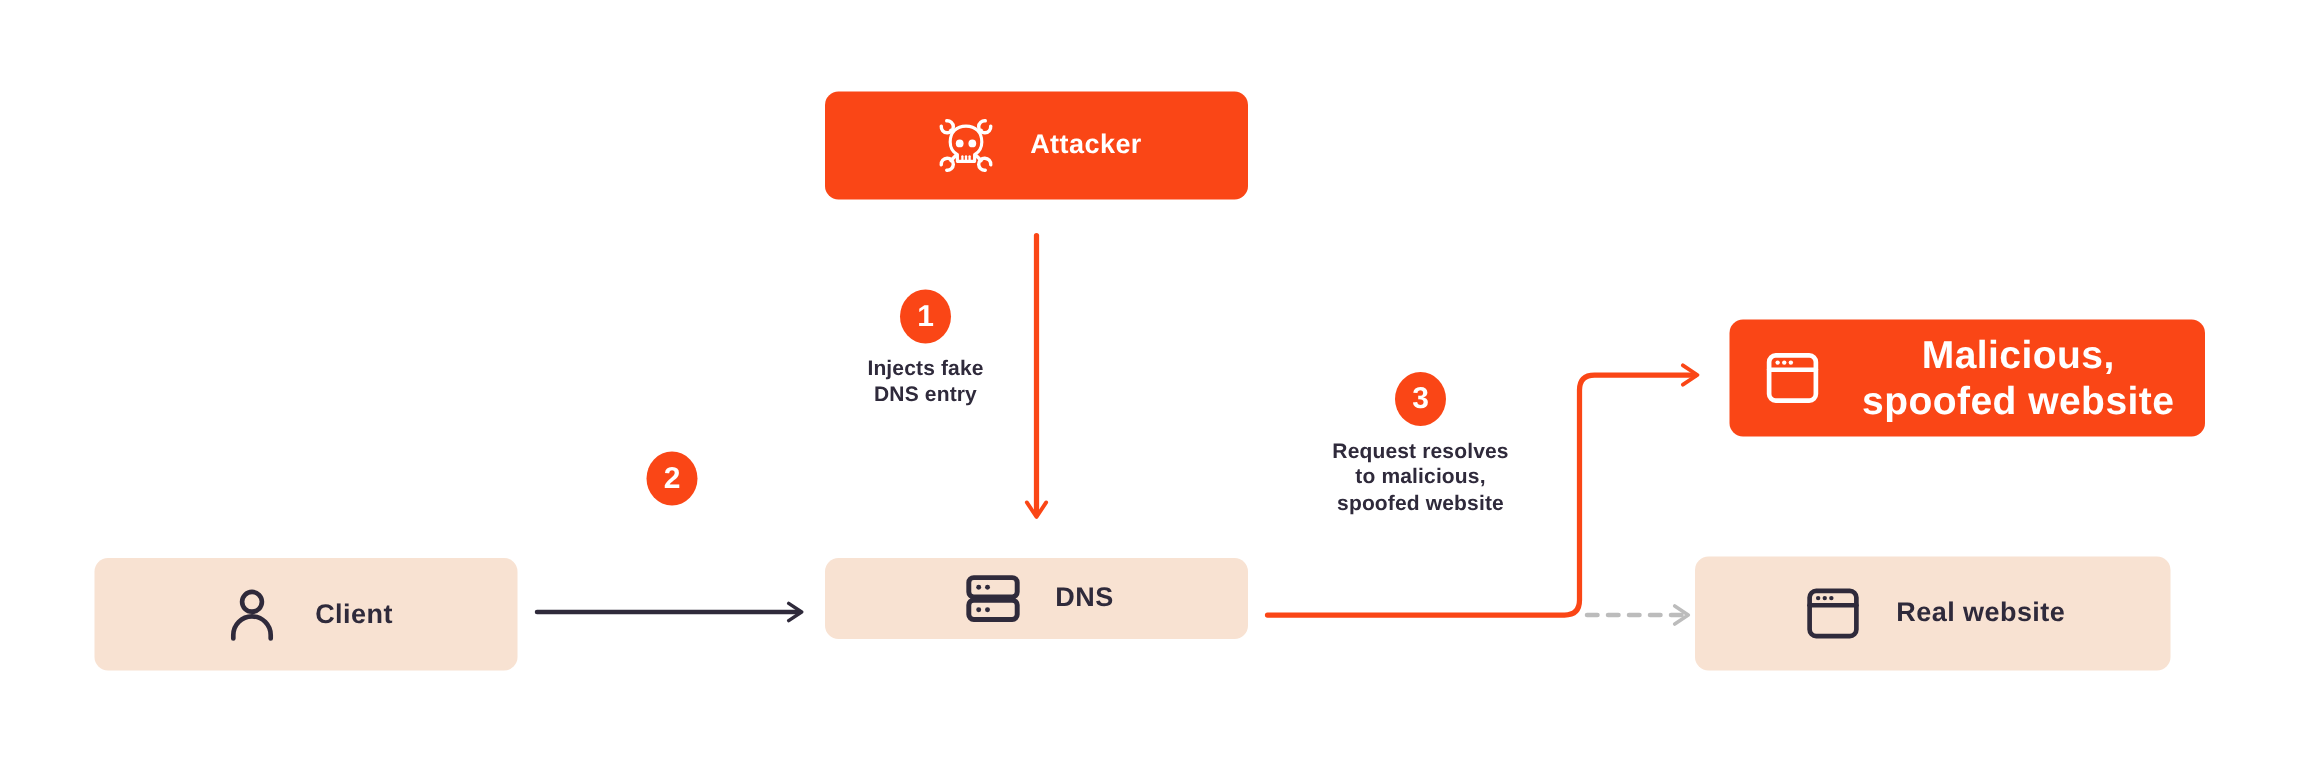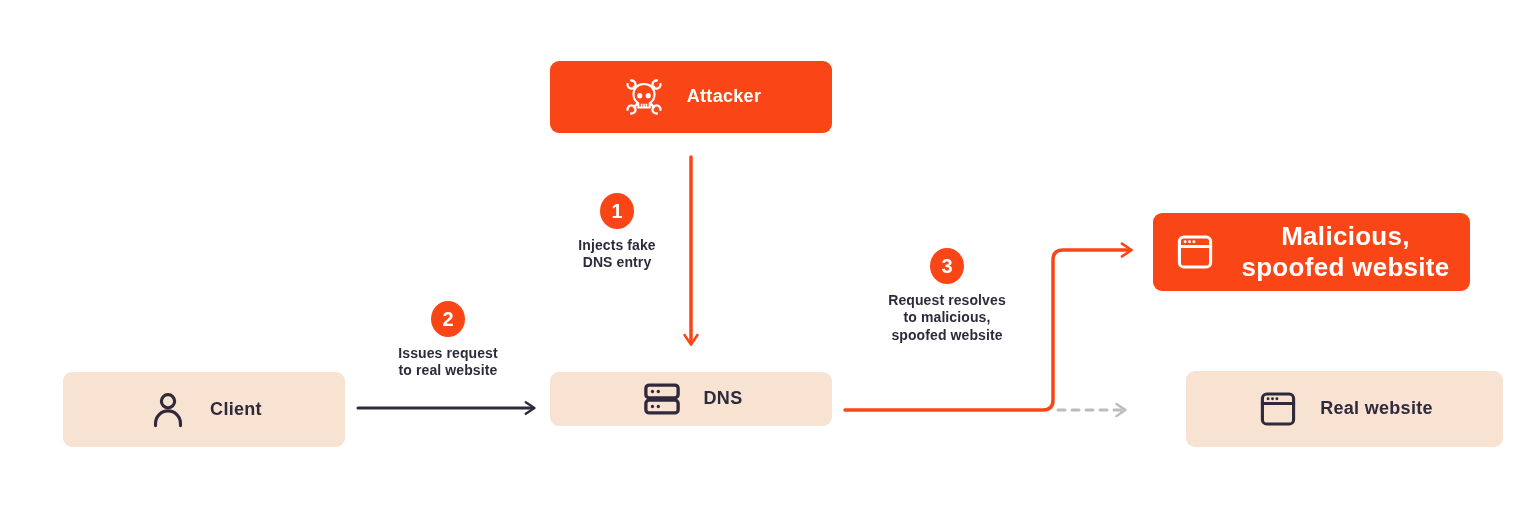--- a/index.html
+++ b/index.html
@@ -32,21 +32,21 @@
     white-space:pre-line;
     text-align:center;
     line-height:1.2;
   }
   .node .icon{flex:0 0 auto;display:flex;align-items:center;}
 
   #node-attacker{left:550px;top:61px;width:282px;height:72px;}
   #node-client{left:63px;top:372px;width:282px;height:75px;}
   #node-dns{left:550px;top:372px;width:282px;height:54px;}
   #node-malicious{left:1153px;top:213px;width:317px;height:78px;gap:24px;}
-  #node-real{left:1186px;top:371px;width:317px;height:76px;}
+  #node-real{left:1130px;top:371px;width:317px;height:76px;}
   #node-malicious .node-label{font-size:26px;line-height:1.2;}
 
   .step{
     position:absolute;
     display:flex;flex-direction:column;align-items:center;
   }
   .badge{
     width:34px;height:36px;
     border-radius:50%;
     background:var(--orange);
@@ -174,22 +174,20 @@
   </div>
 
   <div class="step" id="step-1">
     <div class="badge">1</div>
     <div class="step-text">Injects fake
 DNS entry</div>
   </div>
 
   <div class="step" id="step-2">
     <div class="badge">2</div>
-    <div class="step-text">Issues request
-to real website</div>
   </div>
 
   <div class="step" id="step-3">
     <div class="badge">3</div>
     <div class="step-text">Request resolves
 to malicious,
 spoofed website</div>
   </div>
 
 </div>

